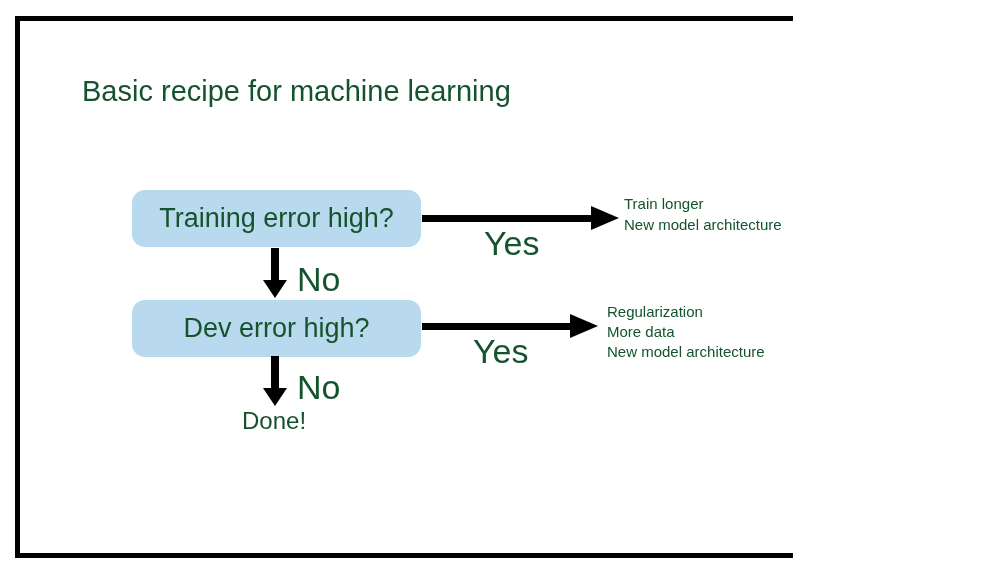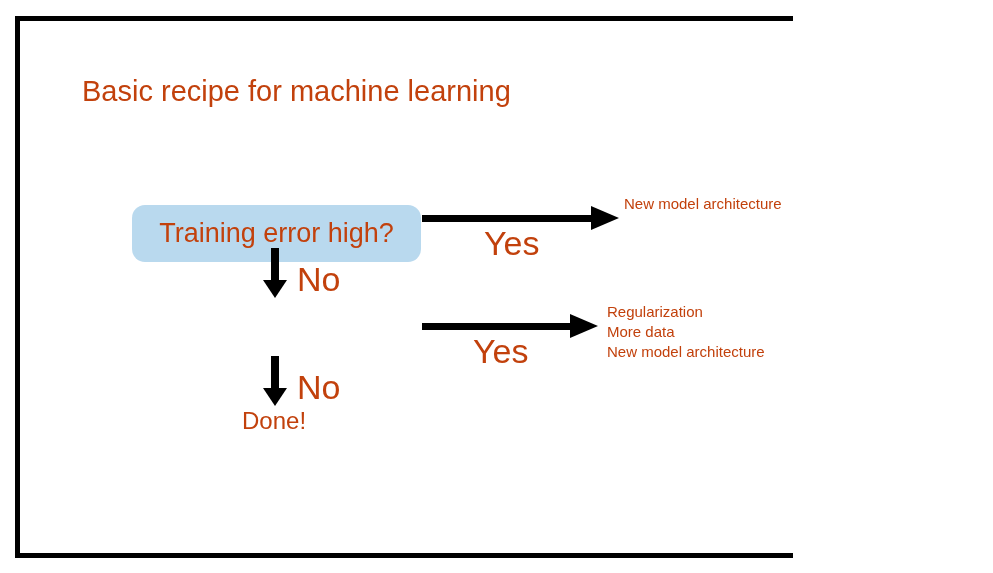--- a/index.html
+++ b/index.html
@@ -2,21 +2,21 @@
 <html><head>
 <meta charset="utf-8">
 <style>
   html, body { margin: 0; padding: 0; background: #ffffff; }
   .stage {
     position: relative;
     width: 793px;
     height: 573px;
     background: #ffffff;
     font-family: "Liberation Sans", sans-serif;
-    color: #c2410c;
+    color: #14532d;
     overflow: hidden;
   }
   .frame {
     position: absolute;
     left: 15px; top: 16px;
     width: 963px; height: 542px;
     border: 5px solid #000000;
     box-sizing: border-box;
     background: #ffffff;
   }
@@ -31,21 +31,21 @@
     left: 112px;
     width: 289px; height: 57px;
     background: #b9d9ee;
     border-radius: 13px;
     display: flex;
     align-items: center;
     justify-content: center;
     font-size: 27px;
     white-space: nowrap;
   }
-  .box-training { top: 184px; text-align: center; }
+  .box-training { top: 169px; text-align: center; }
   .box-dev      { top: 279px; }
   .lbl {
     font-size: 34px;
     line-height: 1.1;
     white-space: nowrap;
   }
   .no1  { left: 277px; top: 240px; }
   .no2  { left: 277px; top: 348px; }
   .yes1 { left: 464px; top: 204px; }
   .yes2 { left: 453px; top: 312px; }
@@ -81,30 +81,34 @@
       <span>Training error high?</span>
     </div>
 
     <svg class="abs arrow arrow-yes1" width="197" height="26" viewBox="0 0 197 26">
       <rect x="0" y="10" width="172" height="7" fill="#000000"></rect>
       <polygon points="169,1 169,25 197,13" fill="#000000"></polygon>
     </svg>
     <div class="abs lbl yes1">Yes</div>
 
     <div class="abs side-list list-bias">
+      <div>Train longer</div>
       <div>New model architecture</div>
     </div>
     <div class="abs paren-label bias-label">(Bias)</div>
 
     <svg class="abs arrow arrow-no1" width="28" height="50" viewBox="0 0 28 50">
       <rect x="10" y="0" width="8" height="34" fill="#000000"></rect>
       <polygon points="2,32 26,32 14,50" fill="#000000"></polygon>
     </svg>
     <div class="abs lbl no1">No</div>
 
+    <div class="abs flow-box box-dev" style="background: rgb(185, 217, 238);">
+      <span>Dev error high?</span>
+    </div>
 
     <svg class="abs arrow arrow-yes2" width="176" height="26" viewBox="0 0 176 26">
       <rect x="0" y="10" width="151" height="7" fill="#000000"></rect>
       <polygon points="148,1 148,25 176,13" fill="#000000"></polygon>
     </svg>
     <div class="abs lbl yes2">Yes</div>
 
     <div class="abs side-list list-variance">
       <div>Regularization</div>
       <div>More data</div>

